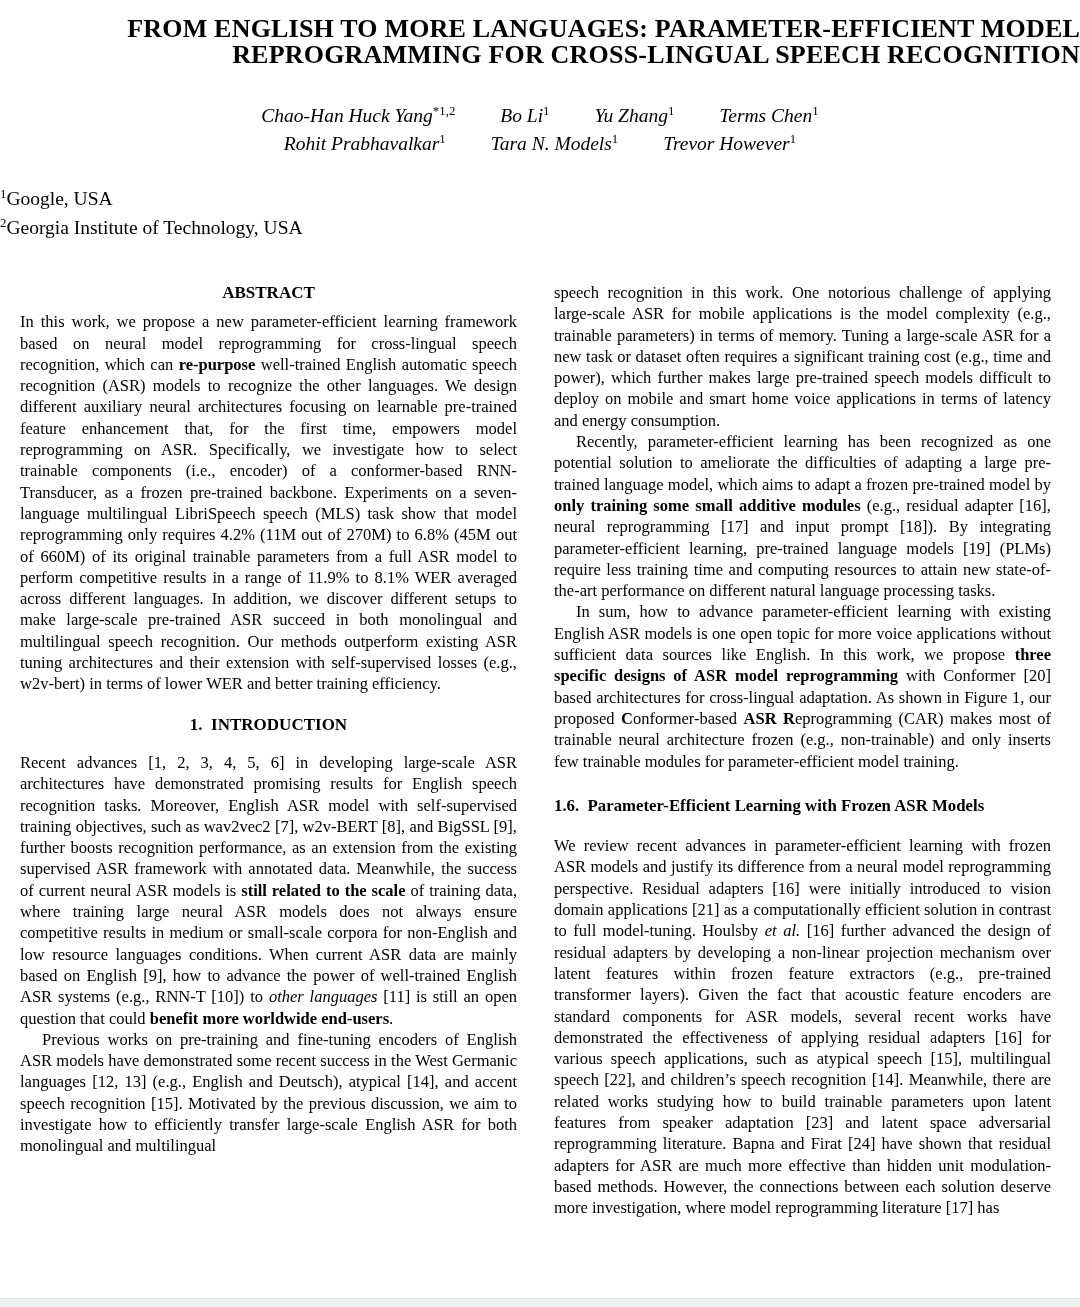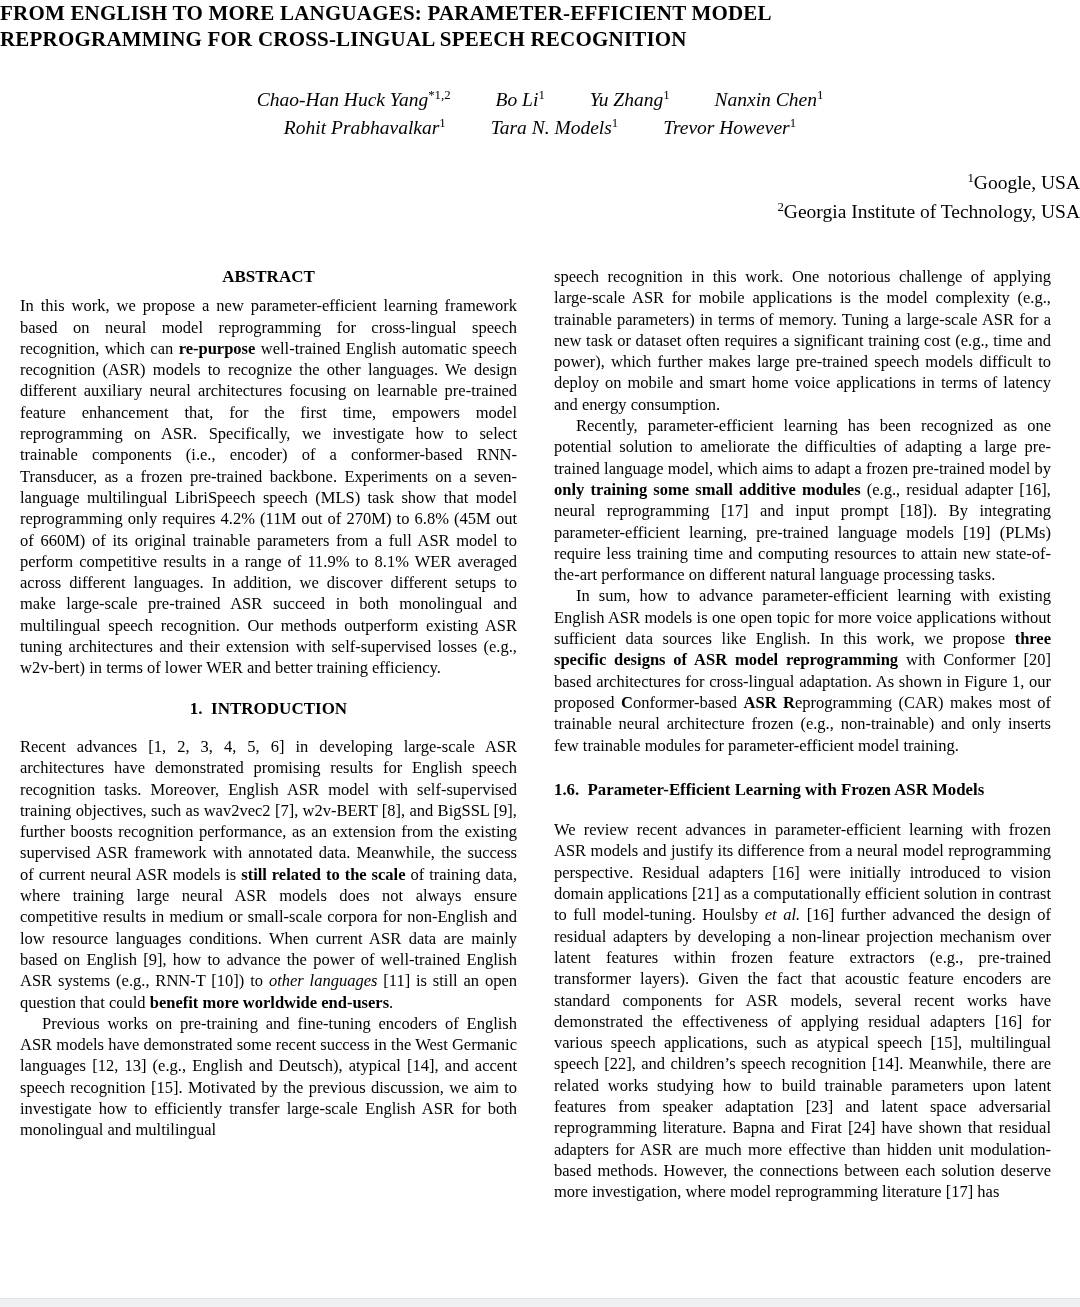--- a/index.html
+++ b/index.html
@@ -10,37 +10,38 @@
     color: #000000;
     font-family: "Liberation Serif", "DejaVu Serif", serif;
     overflow: hidden;
     position: relative;
   }
   .b { font-weight: bold; }
   .i { font-style: italic; }
   sup { font-size: 66%; line-height: 0; }
 
   .paper-title {
-    text-align: left;
+    padding-top: 16px;
+    text-align: right;
     font-weight: bold;
-    font-size: 21px;
+    font-size: 26px;
     line-height: 26px;
     letter-spacing: 0.2px;
   }
   .authors-block {
     margin-top: 34px;
     text-align: center;
     font-size: 19.5px;
     line-height: 28px;
   }
   .author { display: inline-block; margin: 0 20px; white-space: nowrap; }
   .author-name { font-style: italic; }
   .affiliations-block {
     margin-top: 26px;
-    text-align: right;
+    text-align: left;
     font-size: 19.5px;
     line-height: 29px;
   }
   .cols {
     display: flex;
     margin-top: 40px;
     padding: 0 26px 0 20px;
     gap: 37px;
     height: 1016px;
     overflow: hidden;
@@ -90,21 +91,21 @@
 <div class="paper-title">
   <div>FROM ENGLISH TO MORE LANGUAGES: PARAMETER-EFFICIENT MODEL</div>
   <div>REPROGRAMMING FOR CROSS-LINGUAL SPEECH RECOGNITION</div>
 </div>
 
 <div class="authors-block">
   <div>
     <span class="author"><span class="author-name">Chao-Han Huck Yang</span><sup>*1,2</sup></span>
     <span class="author"><span class="author-name">Bo Li</span><sup>1</sup></span>
     <span class="author"><span class="author-name">Yu Zhang</span><sup>1</sup></span>
-    <span class="author"><span class="author-name">Nanxin Chen</span><sup>1</sup></span>
+    <span class="author"><span class="author-name">Terms Chen</span><sup>1</sup></span>
   </div>
   <div>
     <span class="author"><span class="author-name">Rohit Prabhavalkar</span><sup>1</sup></span>
     <span class="author"><span class="author-name">Tara N. Models</span><sup>1</sup></span>
     <span class="author"><span class="author-name">Trevor However</span><sup>1</sup></span>
   </div>
 </div>
 
 <div class="affiliations-block">
   <div><sup>1</sup><span>Google, USA</span></div>

